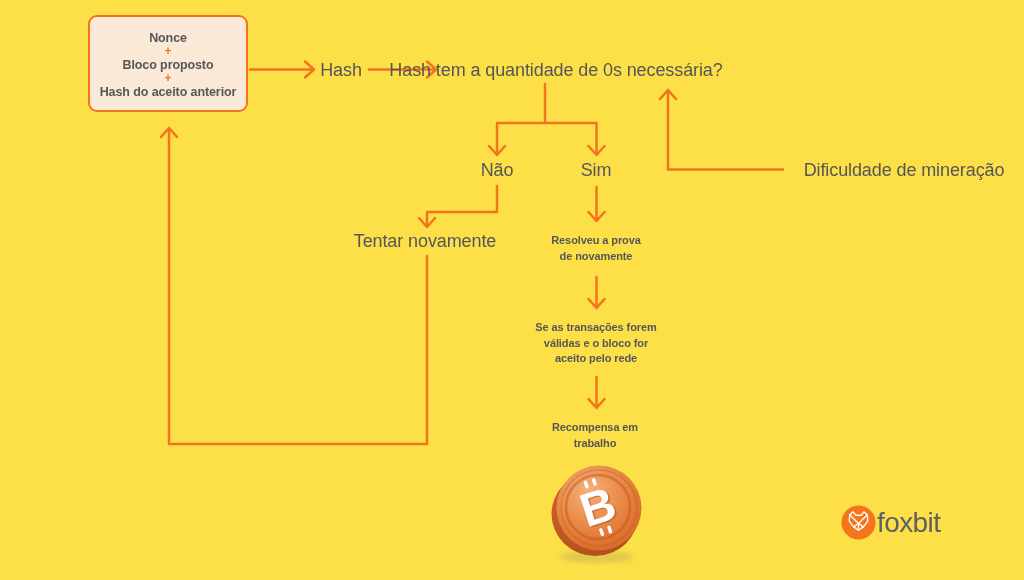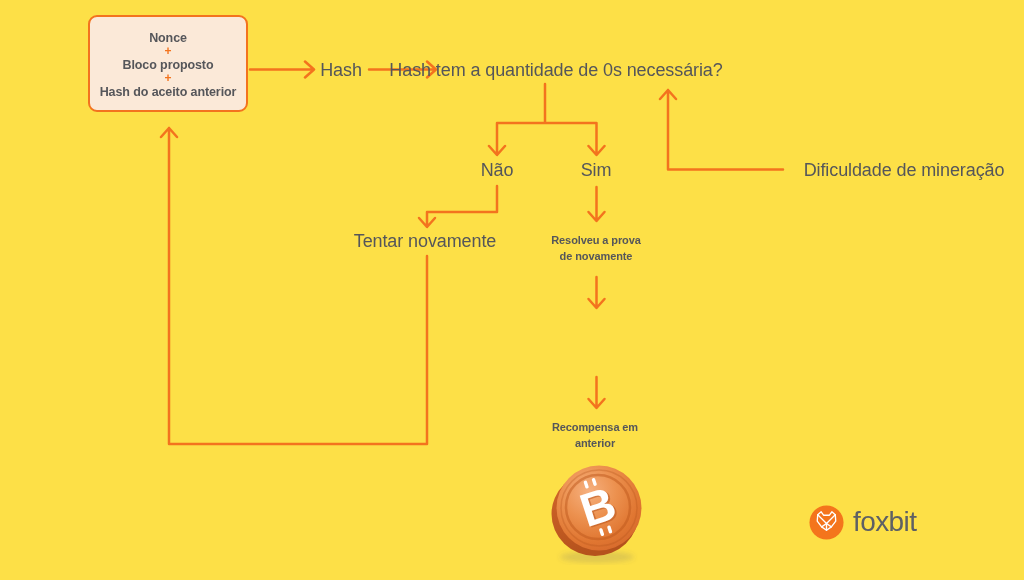--- a/index.html
+++ b/index.html
@@ -27,21 +27,21 @@
     position:absolute;left:88px;top:15px;width:160px;height:97px;
     box-sizing:border-box;border:2px solid #F3731E;border-radius:9px;
     background:#FBE9D8;
     display:flex;flex-direction:column;justify-content:center;align-items:center;
     row-gap:1px;padding-top:2px;
   }
   .box-text{color:#55565A;font-weight:700;font-size:12.5px;line-height:14px;letter-spacing:-0.1px;}
   .box-plus{color:#F3731E;font-weight:700;font-size:12px;line-height:11px;}
 
   .coin{position:absolute;left:545px;top:461px;width:110px;height:104px;}
-  .brand{position:absolute;left:808px;top:504px;display:flex;align-items:flex-start;column-gap:8px;}
+  .brand{position:absolute;left:840px;top:504px;display:flex;align-items:center;}
   .brand-text{color:#5E6064;font-size:28px;font-weight:500;letter-spacing:-0.6px;line-height:36px;}
 </style>
 </head>
 <body>
 
 <div class="canvas">
 
   <svg class="connectors" viewBox="0 0 1024 580">
     <path d="M250,69.5 H313 M305,61.5 L314,69.5 L305,77.5"></path>
     <path d="M369,69.5 H435 M427,61.5 L436,69.5 L427,77.5"></path>
@@ -66,24 +66,29 @@
   <div class="label" style="left:556px;top:70px;">Hash tem a quantidade de 0s necessária?</div>
   <div class="label" style="left:497px;top:170px;">Não</div>
   <div class="label" style="left:596px;top:170px;">Sim</div>
   <div class="label" style="left:425px;top:241px;">Tentar novamente</div>
 
   <div class="multiline" style="left:596px;top:233px;">
     <div>Resolveu a prova</div>
     <div>de novamente</div>
   </div>
 
+  <div class="multiline" style="left:596px;top:320px;">
+    <div>Se as transações forem</div>
+    <div>válidas e o bloco for</div>
+    <div>aceito pelo rede</div>
+  </div>
 
   <div class="multiline" style="left:595px;top:420px;">
     <div>Recompensa em</div>
-    <div>anterior</div>
+    <div>trabalho</div>
   </div>
 
   <div class="label" style="left:904px;top:170px;">Dificuldade de mineração</div>
 
   <svg class="coin" viewBox="0 0 110 104" width="110" height="104">
     <defs>
       <radialGradient id="coinFace" cx="38%" cy="30%" r="80%">
         <stop offset="0%" stop-color="#F6B07E"></stop>
         <stop offset="40%" stop-color="#EC914F"></stop>
         <stop offset="75%" stop-color="#E07631"></stop>

